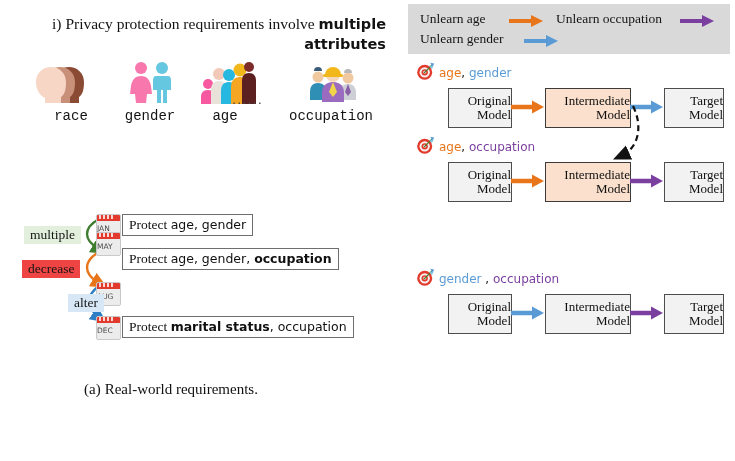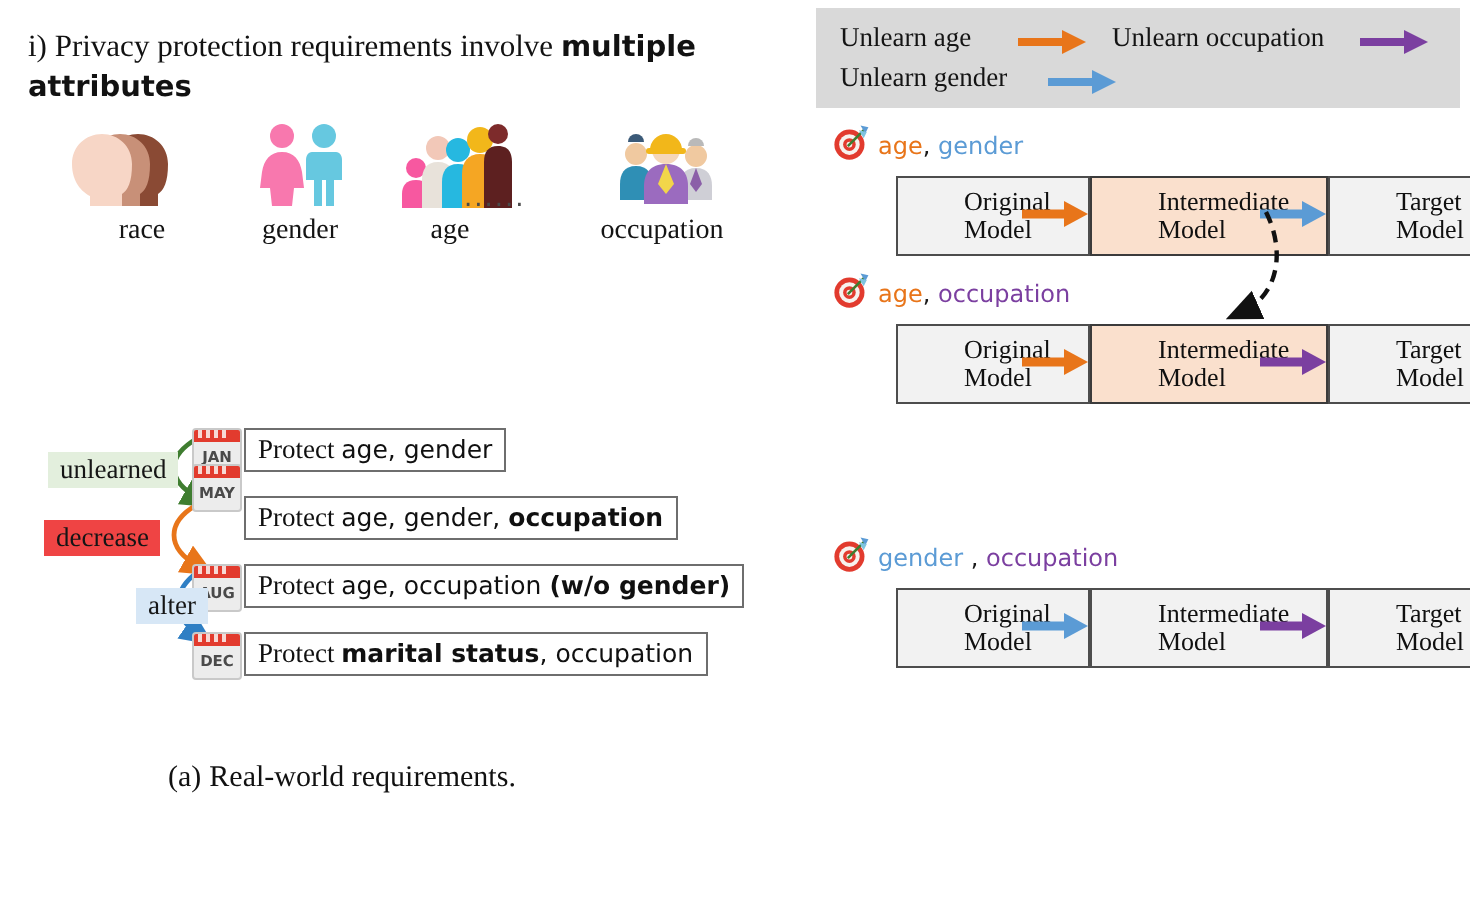--- a/index.html
+++ b/index.html
@@ -23,43 +23,43 @@
     line-height:19px;
     color:#121212;
   }
   .heading b{font-family:"DejaVu Sans", sans-serif;font-size:14.5px;font-weight:bold;}
 
   
   .attr-row{position:absolute;left:0;top:58px;width:398px;height:78px;}
   .attr{position:absolute;text-align:center;}
   .attr .glyph{height:48px;position:relative;}
   .attr .cap{
-    font-family:Liberation Serif, serif;
+    font-family:Liberation Mono, monospace;
     font-size:14px;color:#141414;
     margin-top:2px;display:block;white-space:nowrap;
   }
   .dots{
     position:absolute;left:232px;top:34px;
     font-family:"DejaVu Sans", sans-serif;
     font-size:13px;letter-spacing:1px;color:#4a4a4a;
   }
 
   
   .timeline{position:absolute;left:0;top:212px;width:398px;height:135px;}
   .cal{
     position:absolute;width:23px;height:22px;border-radius:2px;
     background:#ececec;border:1px solid #c9c9c9;overflow:hidden;
   }
   .cal .top{position:absolute;left:0;top:0;width:100%;height:6px;background:#e23b2e;}
   .cal .rings{position:absolute;top:0px;left:2px;width:19px;height:3px;}
   .cal .rings i{display:inline-block;width:2px;height:4px;background:#f7d8d4;margin-right:2px;vertical-align:top;}
   .cal .mon{
     position:absolute;left:0;top:6px;width:100%;
-    text-align:center;font-family:"DejaVu Sans", sans-serif;
-    font-size:7.5px;font-weight:bold;color:#4a4a4a;line-height:15px;
+    font-family:"DejaVu Sans", sans-serif;
+    font-size:7.5px;font-weight:normal;color:#4a4a4a;line-height:15px;
   }
   .pbox{
     position:absolute;border:1px solid #6e6e6e;background:#fff;
     font-family:"Liberation Serif", serif;font-size:13.5px;
     padding:1px 6px 2px 6px;white-space:nowrap;line-height:17px;color:#101010;
   }
   .pbox .sans{font-family:"DejaVu Sans", sans-serif;font-size:12.5px;}
   .pbox .sansb{font-family:"DejaVu Sans", sans-serif;font-size:12.5px;font-weight:bold;}
   .chip{
     position:absolute;font-family:"Liberation Serif", serif;
@@ -83,22 +83,22 @@
   .target-label{
     position:absolute;white-space:nowrap;
     font-family:"DejaVu Sans", sans-serif;font-size:12px;
   }
   .tg-icon{
     position:absolute;width:19px;height:19px;
   }
   .mbox{
     position:absolute;border:1.2px solid #4d4d4d;background:#f0f0f0;
     font-family:"Liberation Serif", serif;font-size:13px;line-height:14.5px;
-    text-align:left;color:#101010;
-    display:flex;flex-direction:column;justify-content:center;align-items:center;padding-left:33px;
+    text-align:right;color:#101010;
+    display:flex;flex-direction:column;justify-content:center;align-items:center;
   }
   .mbox.inter{background:#fae0cd;border-color:#3b3b3b;}
   .mbox.plain{background:#f2f2f2;}
   .note{
     position:absolute;left:3px;top:228px;width:334px;
     font-family:"Liberation Serif", serif;font-size:13.5px;line-height:18px;color:#121212;
   }
   .c-age{color:#e8751a;}
   .c-gender{color:#5b9bd5;}
   .c-occ{color:#7b3fa0;}
@@ -109,21 +109,21 @@
     font-size:15px;line-height:20px;color:#111;
   }
   #caption-a{left:84px;top:379px;width:300px;}
   .caption .tag{display:inline-block;margin-right:4px;}
 </style>
 </head>
 <body>
 
 <div class="panel" id="left-panel">
 
-  <div class="heading" id="heading-i" style="left:14px;top:14px;width:372px;">
+  <div class="heading" id="heading-i" style="left:14px;top:14px;width:372px;text-align:right;">
     <span>i) Privacy protection requirements involve </span><b>multiple attributes</b>
   </div>
 
   <div class="attr-row">
 
     <div class="attr" style="left:34px;top:0;width:74px;">
       <div class="glyph">
         <svg width="74" height="48" viewBox="0 0 74 48" aria-hidden="true">
           <g transform="translate(10,8)">
             <path d="M40 16c0-9-7-15-15-15S10 7 10 16c0 9 5 14 9 16v5h16v-6c3-2 5-6 5-15z" fill="#8a4a34"></path>
@@ -227,34 +227,31 @@
     </div>
     <div class="pbox" style="left:122px;top:36px;">
       <span>Protect </span><span class="sans">age, gender, </span><span class="sansb">occupation</span>
     </div>
 
     <div class="cal" style="left:96px;top:70px;">
       <div class="top"></div>
       <div class="rings"><i></i><i></i><i></i><i></i></div>
       <div class="mon">AUG</div>
     </div>
-    <div class="pbox" style="left:122px;top:70px;">
-      <span>Protect </span><span class="sans">age, occupation </span><span class="sansb">(w/o gender)</span>
-    </div>
 
     <div class="cal" style="left:96px;top:104px;">
       <div class="top"></div>
       <div class="rings"><i></i><i></i><i></i><i></i></div>
       <div class="mon">DEC</div>
     </div>
     <div class="pbox" style="left:122px;top:104px;">
       <span>Protect </span><span class="sansb">marital status</span><span class="sans">, occupation</span>
     </div>
 
-    <div class="chip inc" style="left:24px;top:14px;">unlearned</div>
+    <div class="chip inc" style="left:24px;top:14px;">multiple</div>
     <div class="chip dec" style="left:22px;top:48px;">decrease</div>
     <div class="chip alt" style="left:48px;top:82px;margin-left:20px;">alter</div>
   </div>
 
   <div class="caption" id="caption-a">
     <span class="tag">(a)</span><span>Real-world requirements.</span>
   </div>
 </div>
 
 <div class="panel" id="right-panel">

